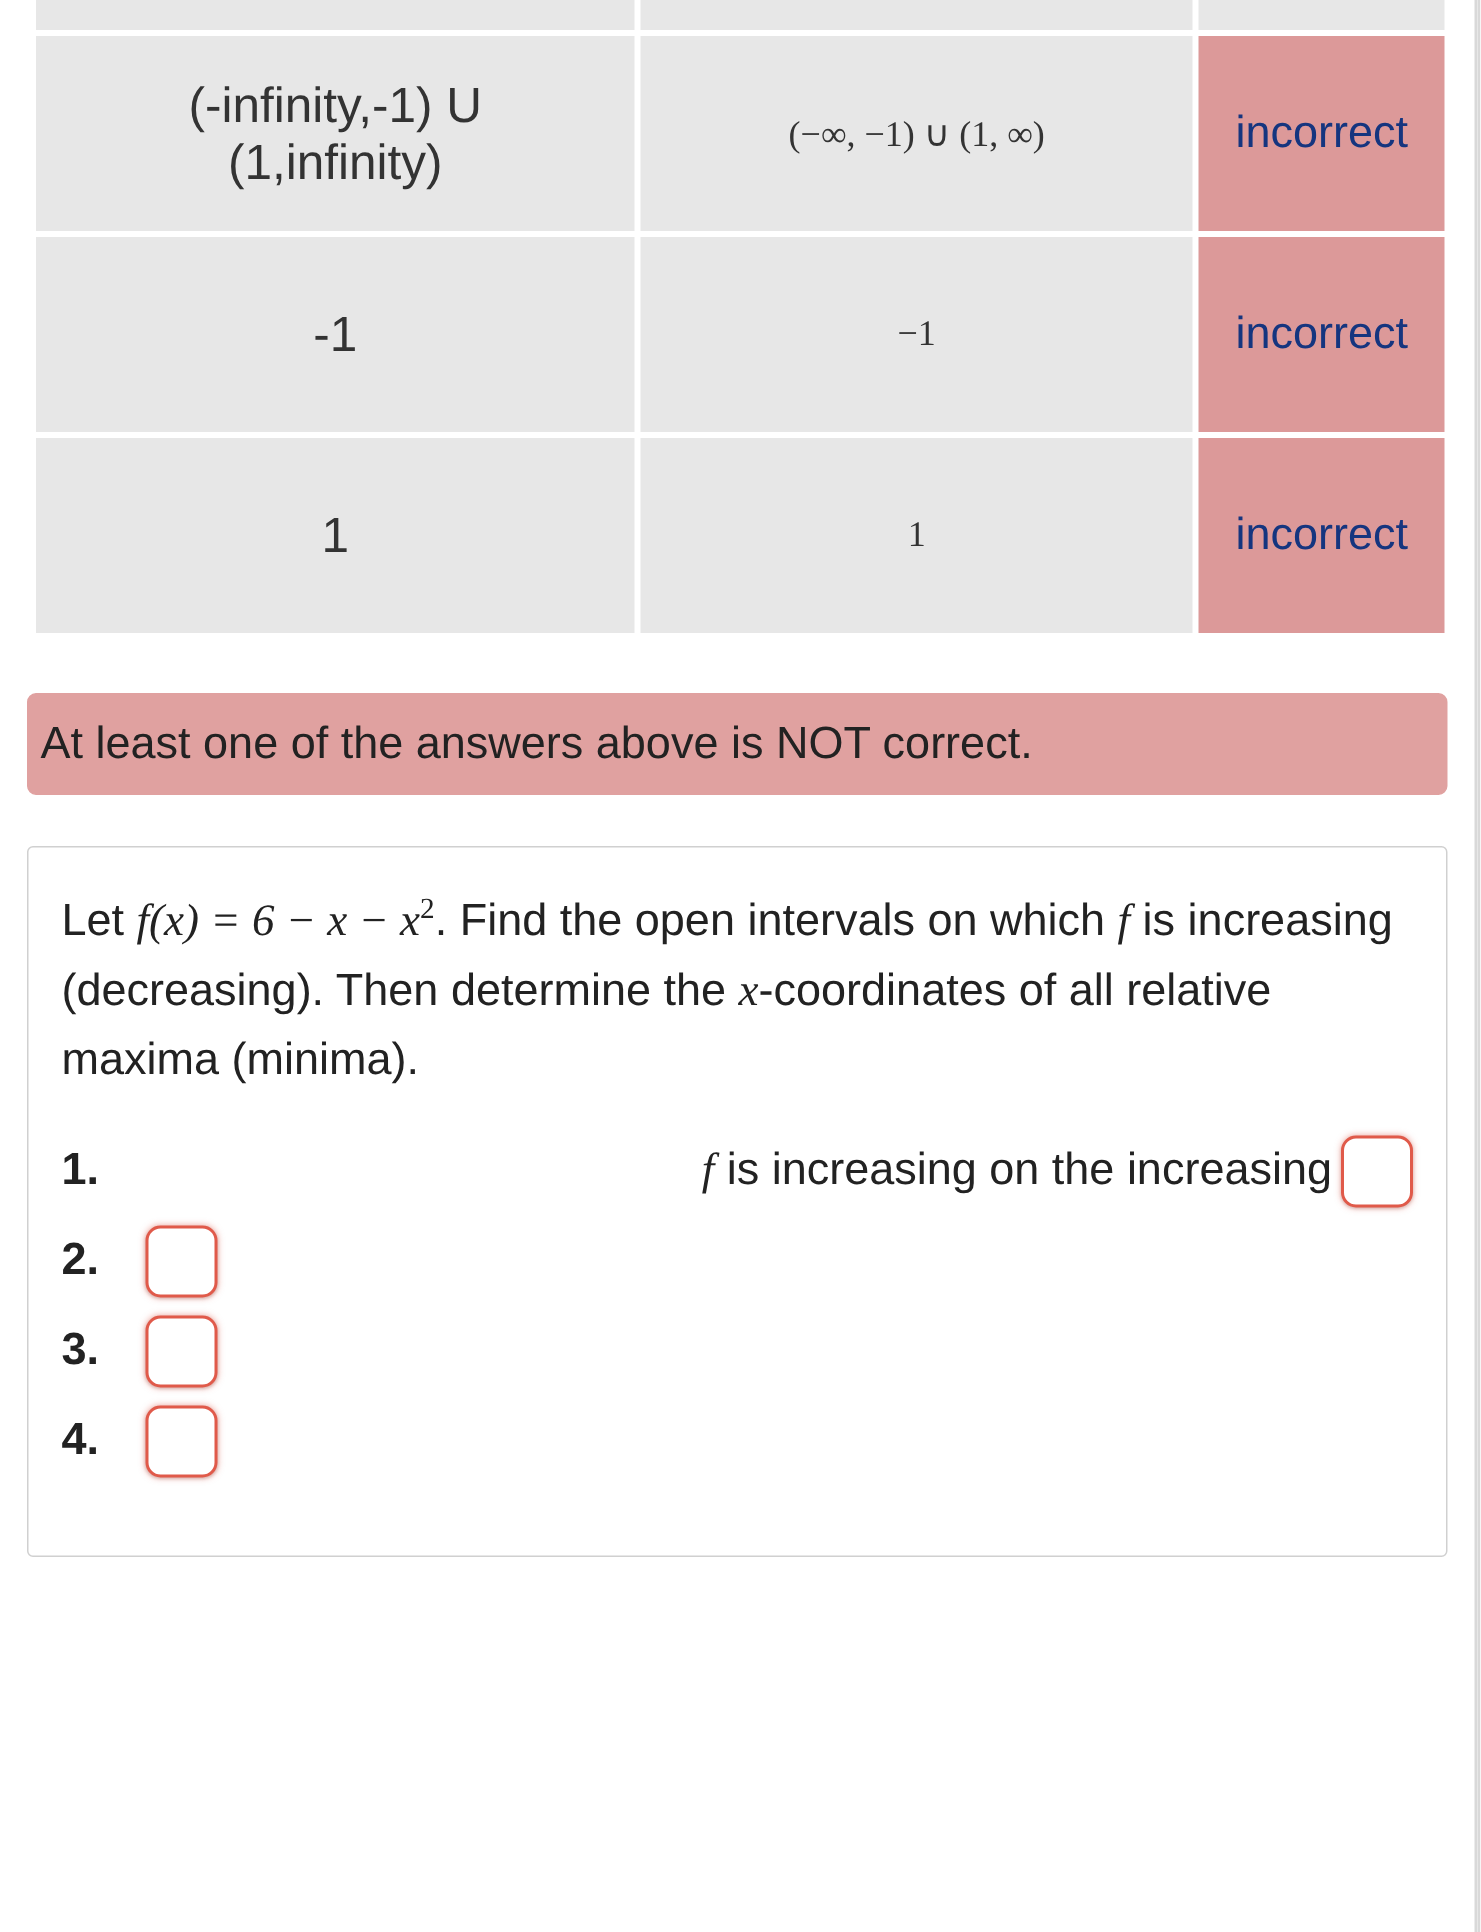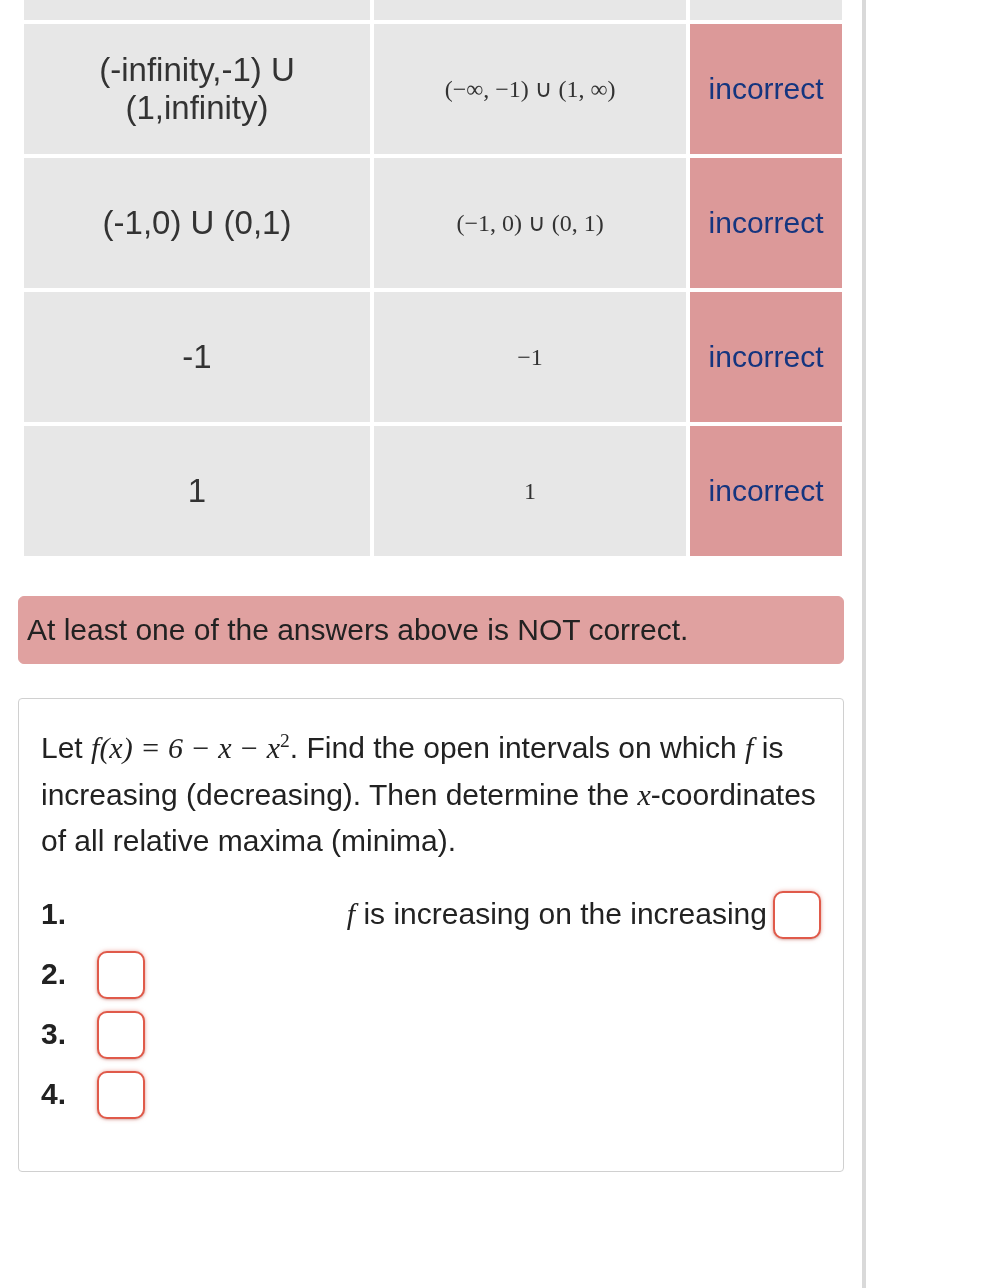--- a/index.html
+++ b/index.html
@@ -3,21 +3,21 @@
 <meta charset="utf-8">
 <style>
   * { box-sizing: border-box; }
   html, body {
     margin: 0;
     padding: 0;
     background: #ffffff;
     font-family: Arial, Helvetica, sans-serif;
   }
   .viewport {
-    width: 866px;
+    width: 987px;
     height: 1288px;
     position: relative;
     overflow: hidden;
     border-right: 2px solid #d9d9d9;
     padding: 0 20px 0 18px;
   }
 
   
   .results-table {
     border-collapse: separate;
@@ -154,25 +154,20 @@
     <tbody>
       <tr>
         <td class="entered">
           <div>(-infinity,-1) U</div>
           <div>(1,infinity)</div>
         </td>
         <td class="preview">(−∞, −1) ∪ (1, ∞)</td>
         <td class="result incorrect">incorrect</td>
       </tr>
       <tr>
-        <td class="entered">(-1,0) U (0,1)</td>
-        <td class="preview">(−1, 0) ∪ (0, 1)</td>
-        <td class="result incorrect">incorrect</td>
-      </tr>
-      <tr>
         <td class="entered">-1</td>
         <td class="preview">−1</td>
         <td class="result incorrect">incorrect</td>
       </tr>
       <tr>
         <td class="entered">1</td>
         <td class="preview">1</td>
         <td class="result incorrect">incorrect</td>
       </tr>
     </tbody>

